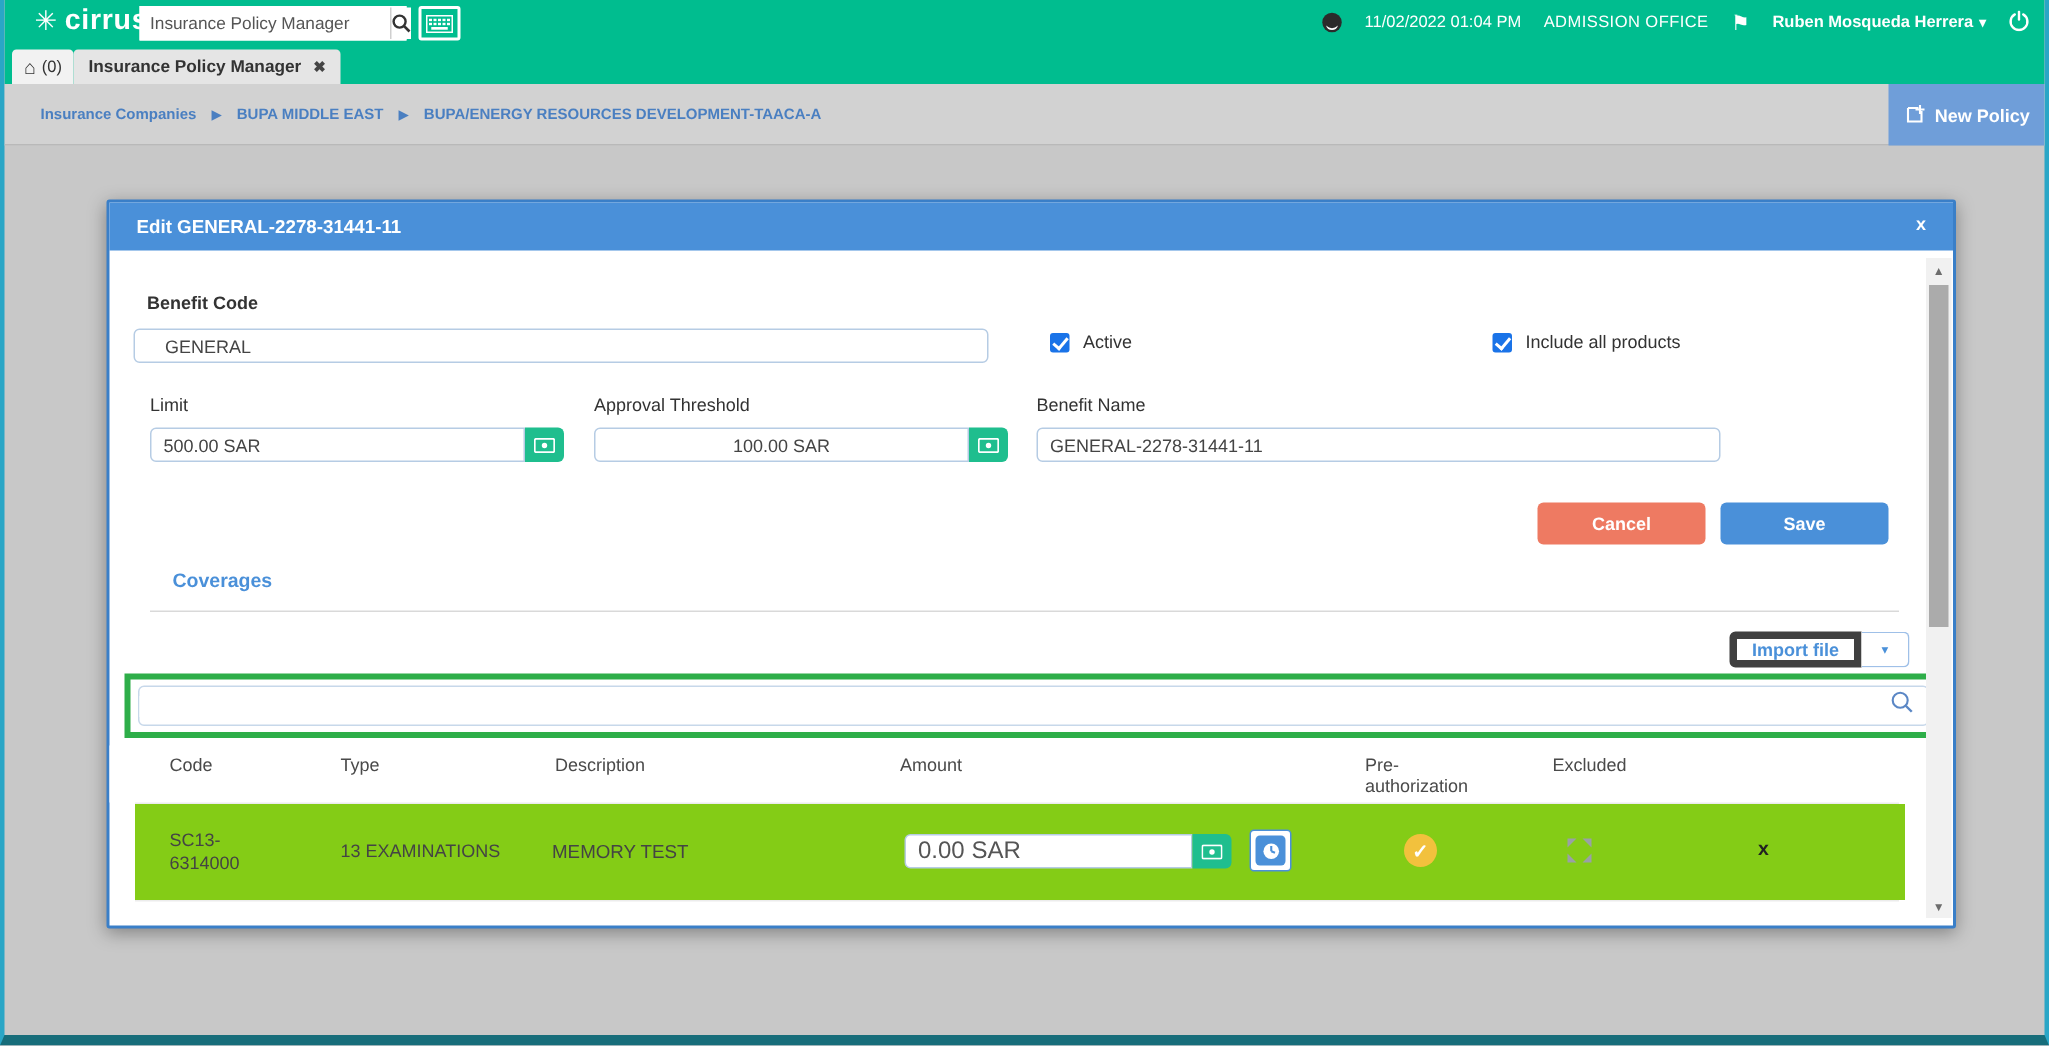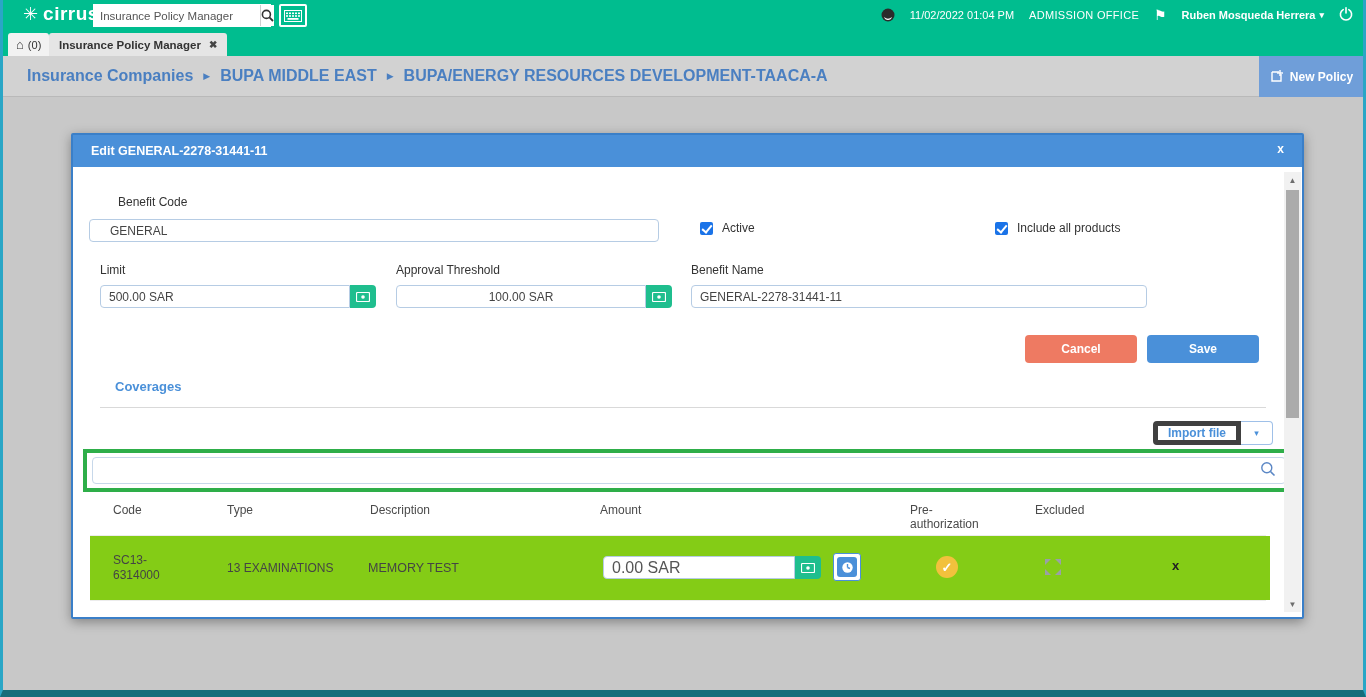--- a/index.html
+++ b/index.html
@@ -35,21 +35,21 @@
               font-size:11px; color:#333; cursor:pointer; }
   .tab-home .homeico { font-size:13px; }
   .tab-active { position:absolute; left:46px; bottom:0; height:23px; background:#e5e5e5;
                 border-radius:3px 3px 0 0; display:flex; align-items:center; gap:8px; padding:0 10px;
                 font-size:11.5px; color:#333; font-weight:700; cursor:pointer; }
   .tab-active .tclose { font-size:10px; color:#444; cursor:pointer; }
 
   
   .crumbbar { position:absolute; left:0; top:56px; width:100%; height:41px; background:#d2d2d2;
               border-bottom:1px solid #b9b9b9; display:flex; align-items:center; padding-left:24px; }
-  .crumb { color:#4a7fc1; font-size:16px; font-weight:700; cursor:pointer; }
+  .crumb { color:#4a7fc1; font-size:10px; font-weight:700; cursor:pointer; }
   .csep { color:#4a7fc1; font-size:9px; margin:0 10px; }
   .new-policy { position:absolute; right:0; top:0; height:41px; width:104px; background:#6f9ed9;
                 border:0; color:#fff; font-size:12px; font-weight:700; display:flex; align-items:center;
                 justify-content:center; gap:6px; cursor:pointer; }
 
   
   .modal { position:absolute; left:68px; top:133px; width:1233px; height:486px; background:#fff;
            border:2px solid #3a7fc8; border-radius:2px; box-shadow:0 3px 12px rgba(0,0,0,.35); }
   .m-head { height:32px; background:#4a90d9; color:#fff; display:flex; align-items:center;
             padding:0 18px; font-size:12.5px; font-weight:700; position:relative; }
@@ -219,21 +219,21 @@
     </button>
   </div>
 
   <div class="modal">
     <div class="m-head">
       <span>Edit GENERAL-2278-31441-11</span>
       <span class="m-close">x</span>
     </div>
     <div class="m-body">
 
-      <span class="lbl" style="left:45px; top:28px;">Benefit Code</span>
+      <span class="lbl" style="left:25px; top:28px;font-weight:bold;">Benefit Code</span>
       <input class="tinput" style="left: 16px; top: 52px; width: 570px; padding-left: 20px;" value="GENERAL">
 
       <span class="chkrow" style="left:627px; top:54px;">
         <span class="chk"></span>
         <span class="chklabel">Active</span>
       </span>
       <span class="chkrow" style="left:922px; top:54px;">
         <span class="chk"></span>
         <span class="chklabel">Include all products</span>
       </span>

